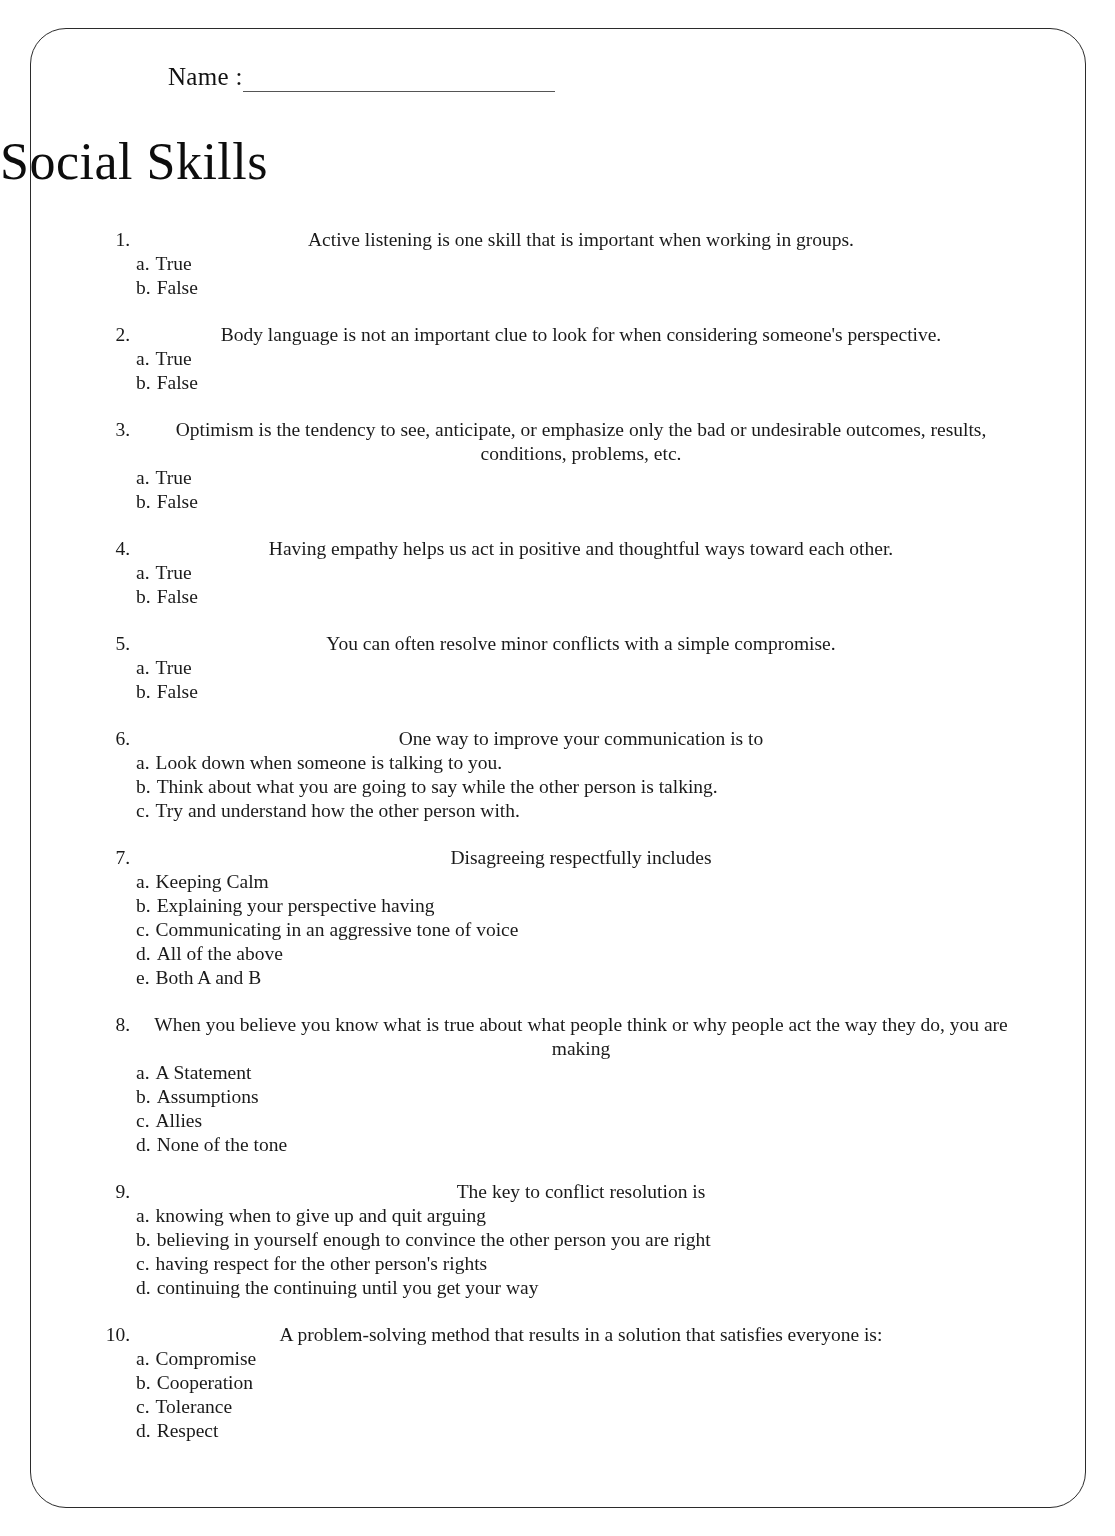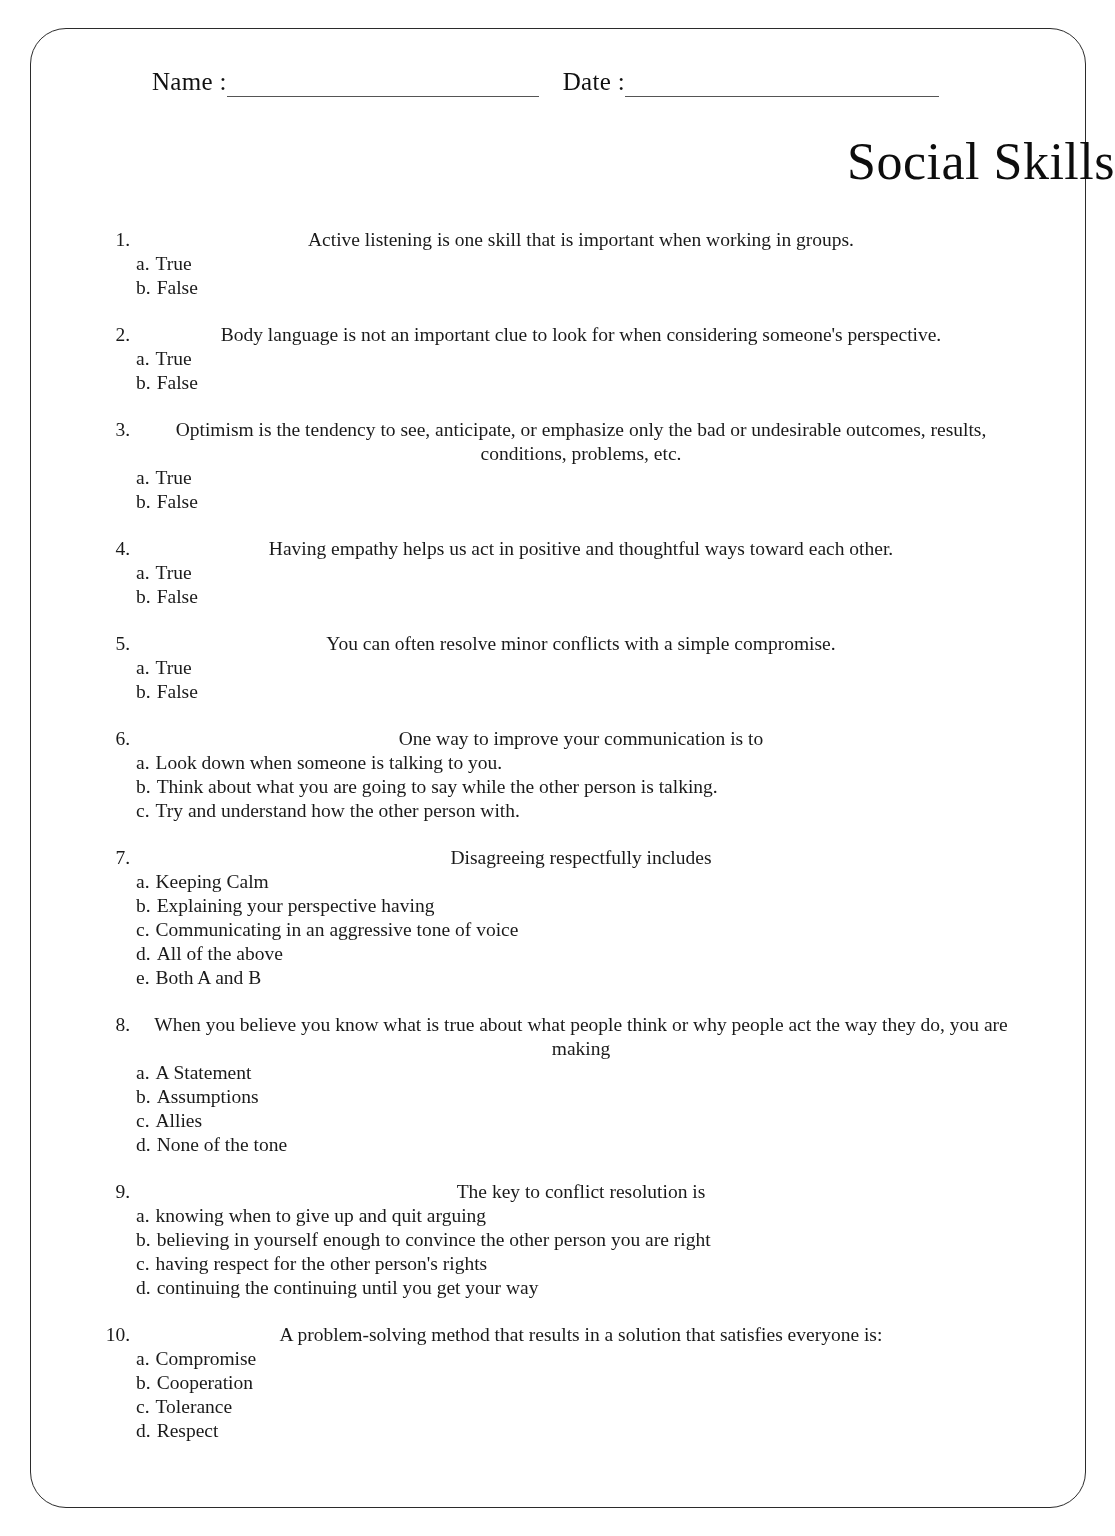--- a/index.html
+++ b/index.html
@@ -33,26 +33,26 @@
     height: 1480px;
     border: 1.6px solid #2b2b2b;
     border-radius: 36px;
     box-sizing: border-box;
     pointer-events: none;
   }
 
   
   #header-row {
     position: absolute;
-    left: 100px;
+    left: 116px;
     top: 62px;
     width: 912px;
     height: 40px;
     display: flex;
-    align-items: center;
+    align-items: flex-start;
   }
   .field-group {
     display: flex;
     align-items: flex-end;
   }
   .field-label {
     font-size: 25px;
     line-height: 30px;
     letter-spacing: 0.3px;
     white-space: nowrap;
@@ -67,21 +67,21 @@
   #name-rule { width: 312px; }
   #date-group { margin-left: 24px; }
   #date-rule { width: 314px; }
 
   
   #worksheet-title {
     position: absolute;
     left: 0;
     top: 132px;
     width: 1115px;
-    text-align: right;
+    text-align: left;
     font-size: 52px;
     line-height: 60px;
     font-weight: 400;
     letter-spacing: 0.5px;
     color: #0d0d0d;
   }
 
   
   #questions {
     position: absolute;
@@ -139,24 +139,20 @@
 
   <div id="page-border"></div>
 
   <div id="header-row">
 
     <div class="field-group" id="name-group">
       <span class="field-label">Name :</span>
       <span class="field-rule" id="name-rule"></span>
     </div>
 
-    <div class="field-group" id="date-group">
-      <span class="field-label">Date :</span>
-      <span class="field-rule" id="date-rule"></span>
-    </div>
 
   </div>
 
   <div id="worksheet-title">Social Skills</div>
 
   <div id="questions">
       <div class="question-block">
         <div class="question-line">
           <span class="question-number">1.</span>
           <span class="question-text">Active listening is one skill that is important when working in groups.</span>

